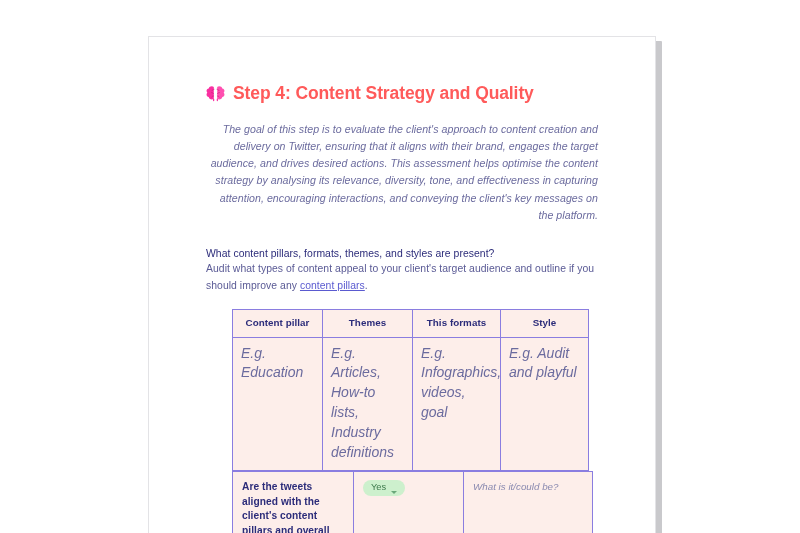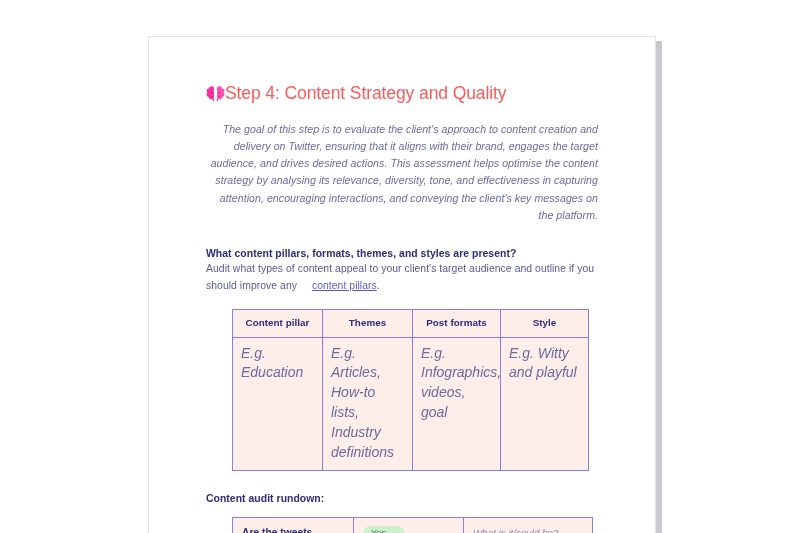--- a/index.html
+++ b/index.html
@@ -50,23 +50,24 @@
     position: absolute;
     left: 57px;
     top: 46px;
     width: 392px;
   }
 
   
   .doc-title {
     display: flex;
     align-items: center;
+    gap: 8px;
     margin: 0 0 17px 0;
     font-size: 17.5px;
-    font-weight: normal;
+    font-weight: bold;
     color: #ff5a5a;
     letter-spacing: -0.1px;
     line-height: 1.2;
   }
   .brain-icon {
     width: 19px;
     height: 17px;
     flex: 0 0 auto;
     display: block;
   }
@@ -79,35 +80,34 @@
     font-style: italic;
     color: #6b6b9e;
     letter-spacing: 0.05px;
     text-align: right;
   }
 
   
   .sec-head {
     margin: 0 0 2px 0;
     font-size: 10.4px;
-    font-weight: bold;
+    font-weight: normal;
     color: #2c2c7a;
     letter-spacing: 0.05px;
   }
   .sec-body {
     margin: 0 0 14px 0;
     font-size: 10.4px;
     line-height: 1.62;
     color: #5a5a95;
     letter-spacing: 0.05px;
   }
   .inline-link {
     color: #5a5ad0;
     text-underline-offset: 1px;
-    margin-left: 12px;
   }
 
   .sub-head {
     margin: 22px 0 13px 0;
     font-size: 10.4px;
     font-weight: bold;
     color: #2c2c7a;
     letter-spacing: 0.05px;
   }
 
@@ -219,35 +219,34 @@
         <colgroup>
           <col style="width:90px">
             <col style="width:90px">
             <col style="width:88px">
             <col style="width:88px">
         </colgroup>
         <thead>
           <tr>
             <th>Content pillar</th>
             <th>Themes</th>
-            <th>Post formats</th>
+            <th>This formats</th>
             <th>Style</th>
           </tr>
         </thead>
         <tbody>
           <tr>
             <td>E.g. Education</td>
             <td>E.g. Articles, How-to lists, Industry definitions</td>
             <td>E.g. Infographics, videos, goal</td>
-            <td>E.g. Witty and playful</td>
+            <td>E.g. Audit and playful</td>
           </tr>
         </tbody>
       </table>
 
-      <p class="sub-head">Content audit rundown:</p>
 
       <table class="audit-table">
         <colgroup>
           <col style="width:121px">
             <col style="width:110px">
             <col style="width:129px">
         </colgroup>
         <tbody>
           <tr>
             <td class="audit-q">Are the tweets aligned with the client's content pillars and overall brand messaging?</td>

